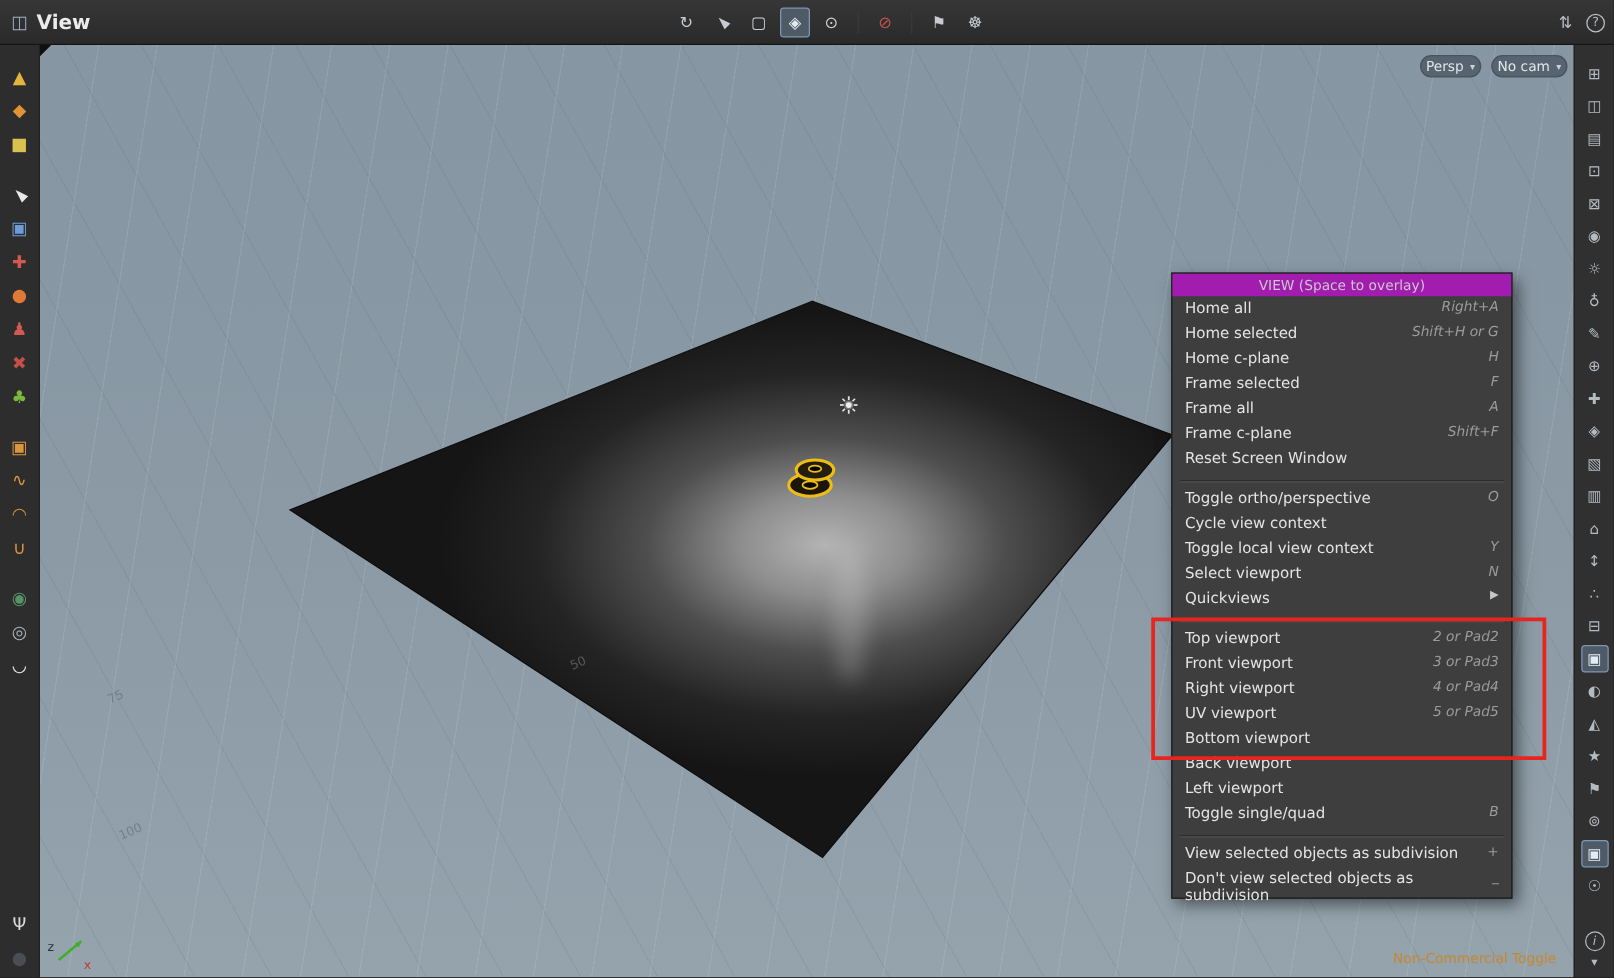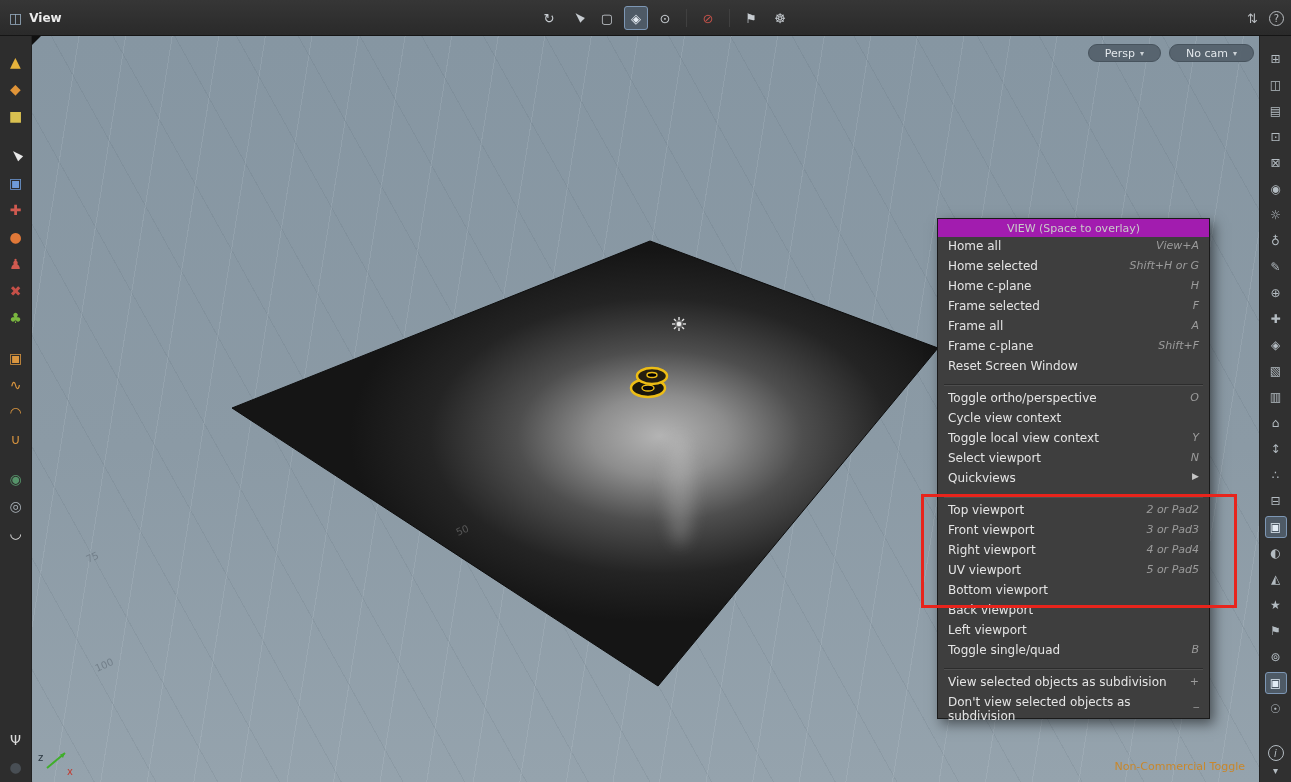--- a/index.html
+++ b/index.html
@@ -3,21 +3,21 @@
 <meta charset="utf-8">
 <style>
   *{margin:0;padding:0;box-sizing:border-box}
   html,body{background:#1d1d1d}
   body{font-family:"DejaVu Sans","Liberation Sans",sans-serif}
   #app{position:relative;width:1291px;height:782px;overflow:hidden;background:#2d2d2d}
 
   
   .topbar{position:absolute;left:0;top:0;width:1291px;height:36px;background:linear-gradient(#363636,#2a2a2a);border-bottom:1px solid #151515;display:flex;align-items:center;z-index:4}
   .pane-icon{color:#9ab0c4;font-size:14px;margin-left:9px;line-height:1}
-  .pane-label{color:#ececec;font-weight:bold;font-size:12px;margin-left:7px}
+  .pane-label{color:#ececec;font-weight:bold;font-size:16px;margin-left:7px}
   .center-tools{position:absolute;left:537px;top:0;height:36px;display:flex;align-items:center;gap:5px}
   .ttool{width:24px;height:24px;border-radius:3px;display:flex;align-items:center;justify-content:center;color:#c7ccd1;font-size:13px;line-height:1;cursor:default}
   .ttool.active{background:#4e5a66;border:1px solid #7d97b5;color:#e4ebf2}
   .ttool.red{color:#c4524a}
   .tsep{width:1px;height:18px;background:#1c1c1c;border-right:1px solid #404040;margin:0 4px}
   .rotUL{transform:rotate(-135deg)}
   .topbar-right{position:absolute;right:7px;top:0;height:36px;display:flex;align-items:center;gap:11px;color:#b9bdc1}
   .sort-icon{font-size:13px}
   .help-circle{width:15px;height:15px;border:1.5px solid #b9bdc1;border-radius:50%;font-size:10px;display:flex;align-items:center;justify-content:center}
 
@@ -34,21 +34,21 @@
   .chev{color:#b4bcc2;font-size:10px}
 
   
   .viewport{position:absolute;left:32px;top:36px;width:1227px;height:746px;background:linear-gradient(180deg,#8696a2 0%,#8b9aa5 55%,#95a3ad 100%);overflow:hidden}
   .gridlines{position:absolute;inset:0;background-image:
     repeating-linear-gradient(99deg, rgba(235,242,248,0.10) 0 1px, rgba(0,0,0,0) 1px 46px),
     repeating-linear-gradient(61deg, rgba(45,60,72,0.08) 0 1px, rgba(0,0,0,0) 1px 54px)}
   .scene{position:absolute;inset:0}
   .corner-marker{position:absolute;left:0;top:0;width:0;height:0;border-left:9px solid #101010;border-bottom:9px solid transparent}
   .pills{position:absolute;top:8px;right:5px;display:flex;gap:8px;z-index:2}
-  .pill{height:18px;padding:0 16px;border-radius:9px;background:rgba(84,96,106,0.92);border:1px solid #47535d;color:#e2e7eb;font-size:11px;display:flex;align-items:center;gap:5px;cursor:default}
+  .pill{height:18px;padding:0 4px;border-radius:9px;background:rgba(84,96,106,0.92);border:1px solid #47535d;color:#e2e7eb;font-size:11px;display:flex;align-items:center;gap:5px;cursor:default}
   .pill .arr{font-size:8px;color:#ccd2d7}
   .edition{position:absolute;right:14px;bottom:9px;color:#c8872b;font-size:11px}
   .axis-gizmo{position:absolute;left:3px;bottom:4px}
 
   
   .menu{position:absolute;left:937px;top:218px;width:273px;background:#3e3e3e;border:1px solid #1a1a1a;box-shadow:4px 5px 12px rgba(0,0,0,0.5);padding-bottom:3px;z-index:5}
   .menu-title{height:18px;background:#a21caf;color:#c9c9c9;font-size:11px;display:flex;align-items:center;justify-content:center}
   .menu-body{padding-top:2px}
   .mi{height:20px;display:flex;align-items:flex-start;justify-content:space-between;padding:0 10px;color:#e4e4e4;font-size:12px;cursor:default}
   .mi .ms{color:#9b9b9b;font-style:italic;font-size:11px}
@@ -212,21 +212,21 @@
     </svg>
 
     <div class="edition">Non-Commercial Toggle</div>
   </div>
 
   <div class="menu">
     <div class="menu-title">VIEW (Space to overlay)</div>
     <div class="menu-body">
       <div class="mi">
           <span class="ml">Home all</span>
-          <span class="ms">View+A</span>
+          <span class="ms">Right+A</span>
         </div>
       <div class="mi">
           <span class="ml">Home selected</span>
           <span class="ms">Shift+H or G</span>
         </div>
       <div class="mi">
           <span class="ml">Home c-plane</span>
           <span class="ms">H</span>
         </div>
       <div class="mi">

